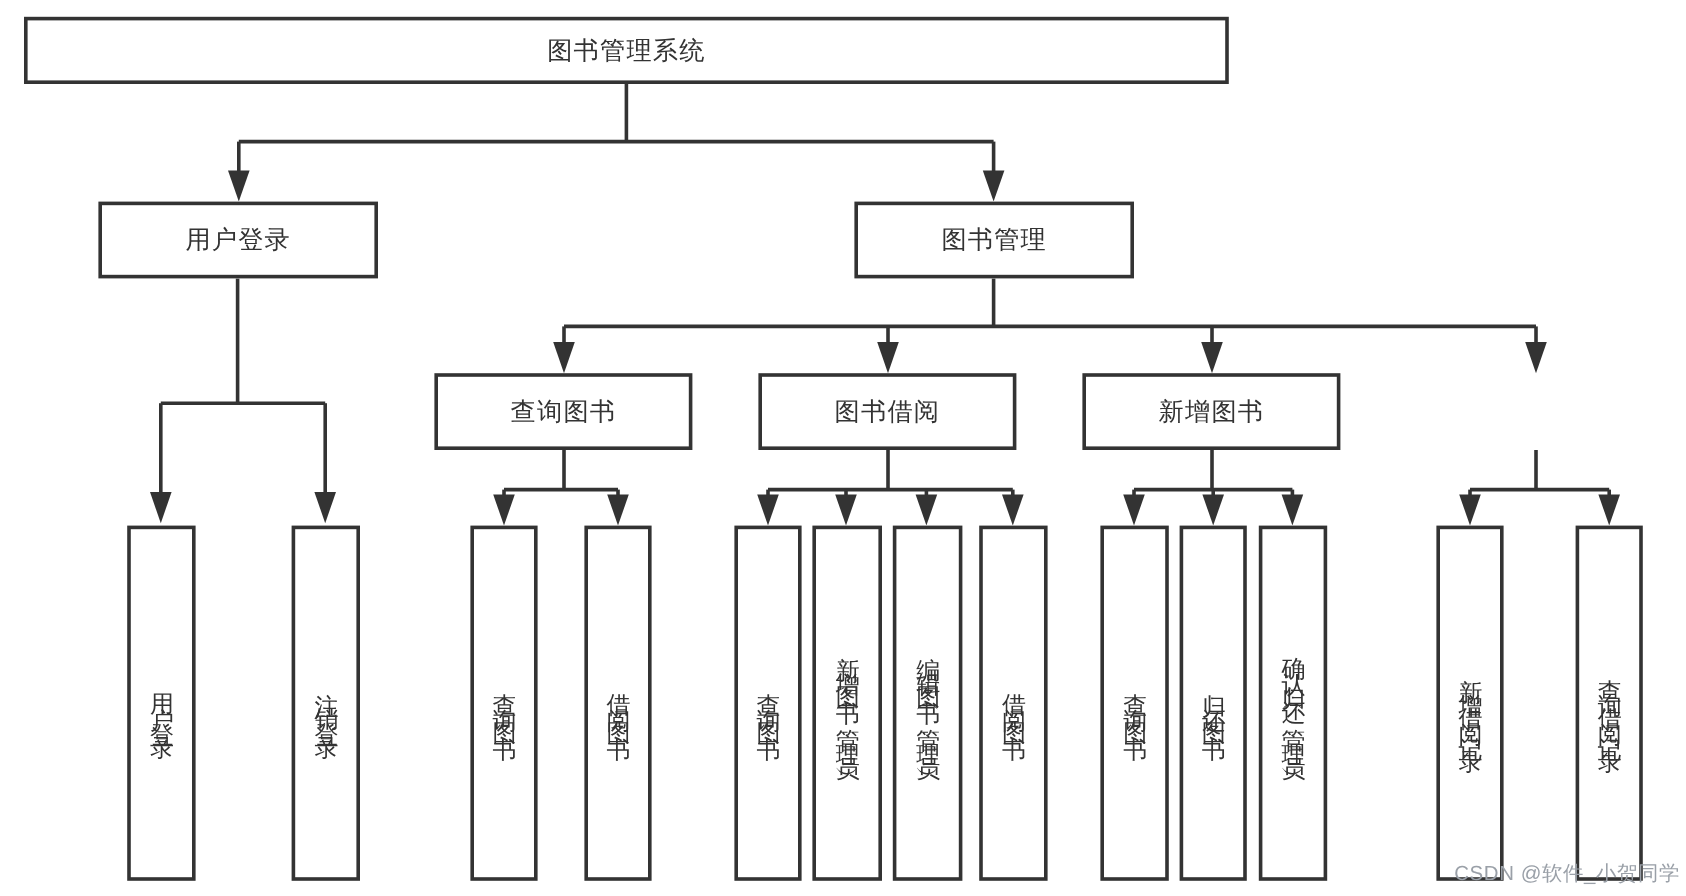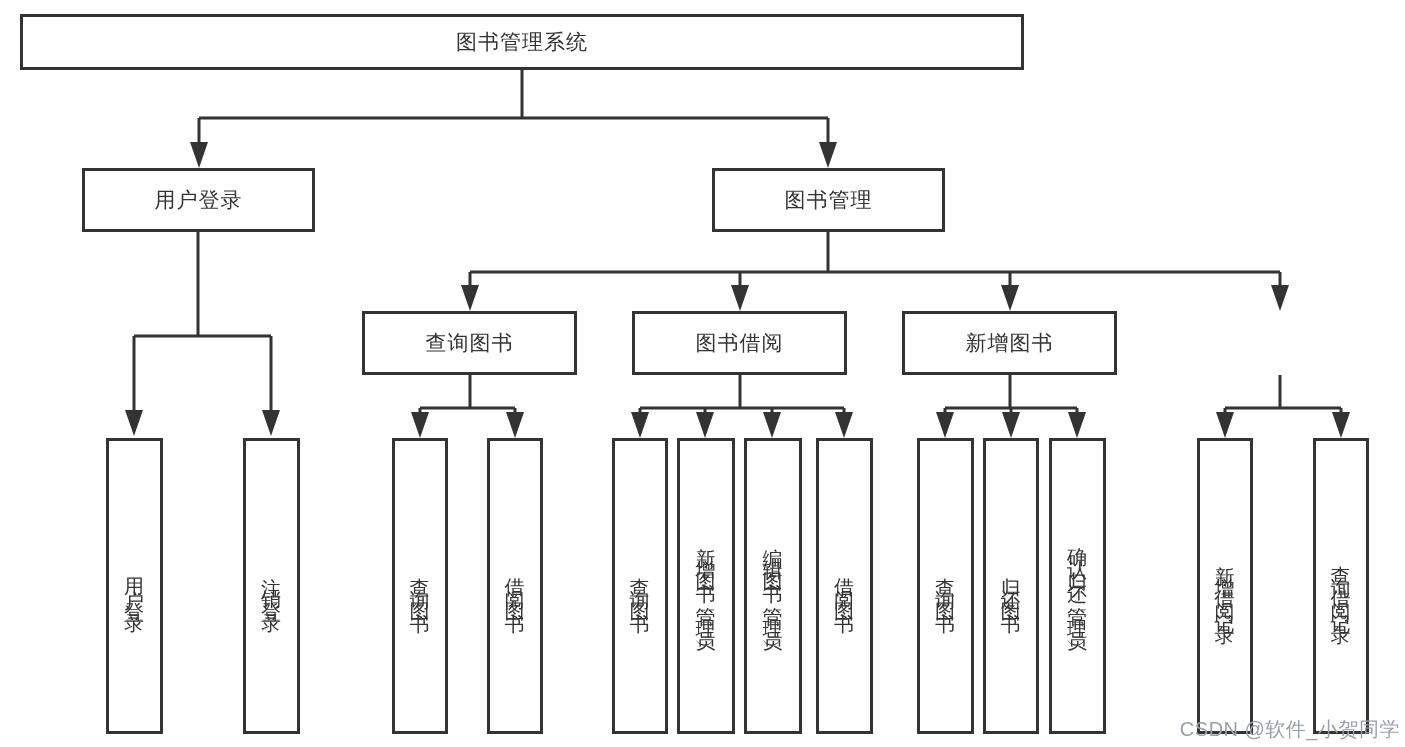--- a/index.html
+++ b/index.html
@@ -30,21 +30,21 @@
     letter-spacing:12px;
     line-height:1;
     color:#333;
   }
   .watermark{
     position:absolute;
     left:1178px;
     top:716px;
     width:222px;
     text-align:right;
-    font-size:20px;
+    font-size:17px;
     letter-spacing:0.5px;
     white-space:nowrap;
   }
 </style>
 </head>
 <body>
 
 <div id="canvas">
 
   <svg id="connectors" viewBox="0 0 1405 747" xmlns="http://www.w3.org/2000/svg">

